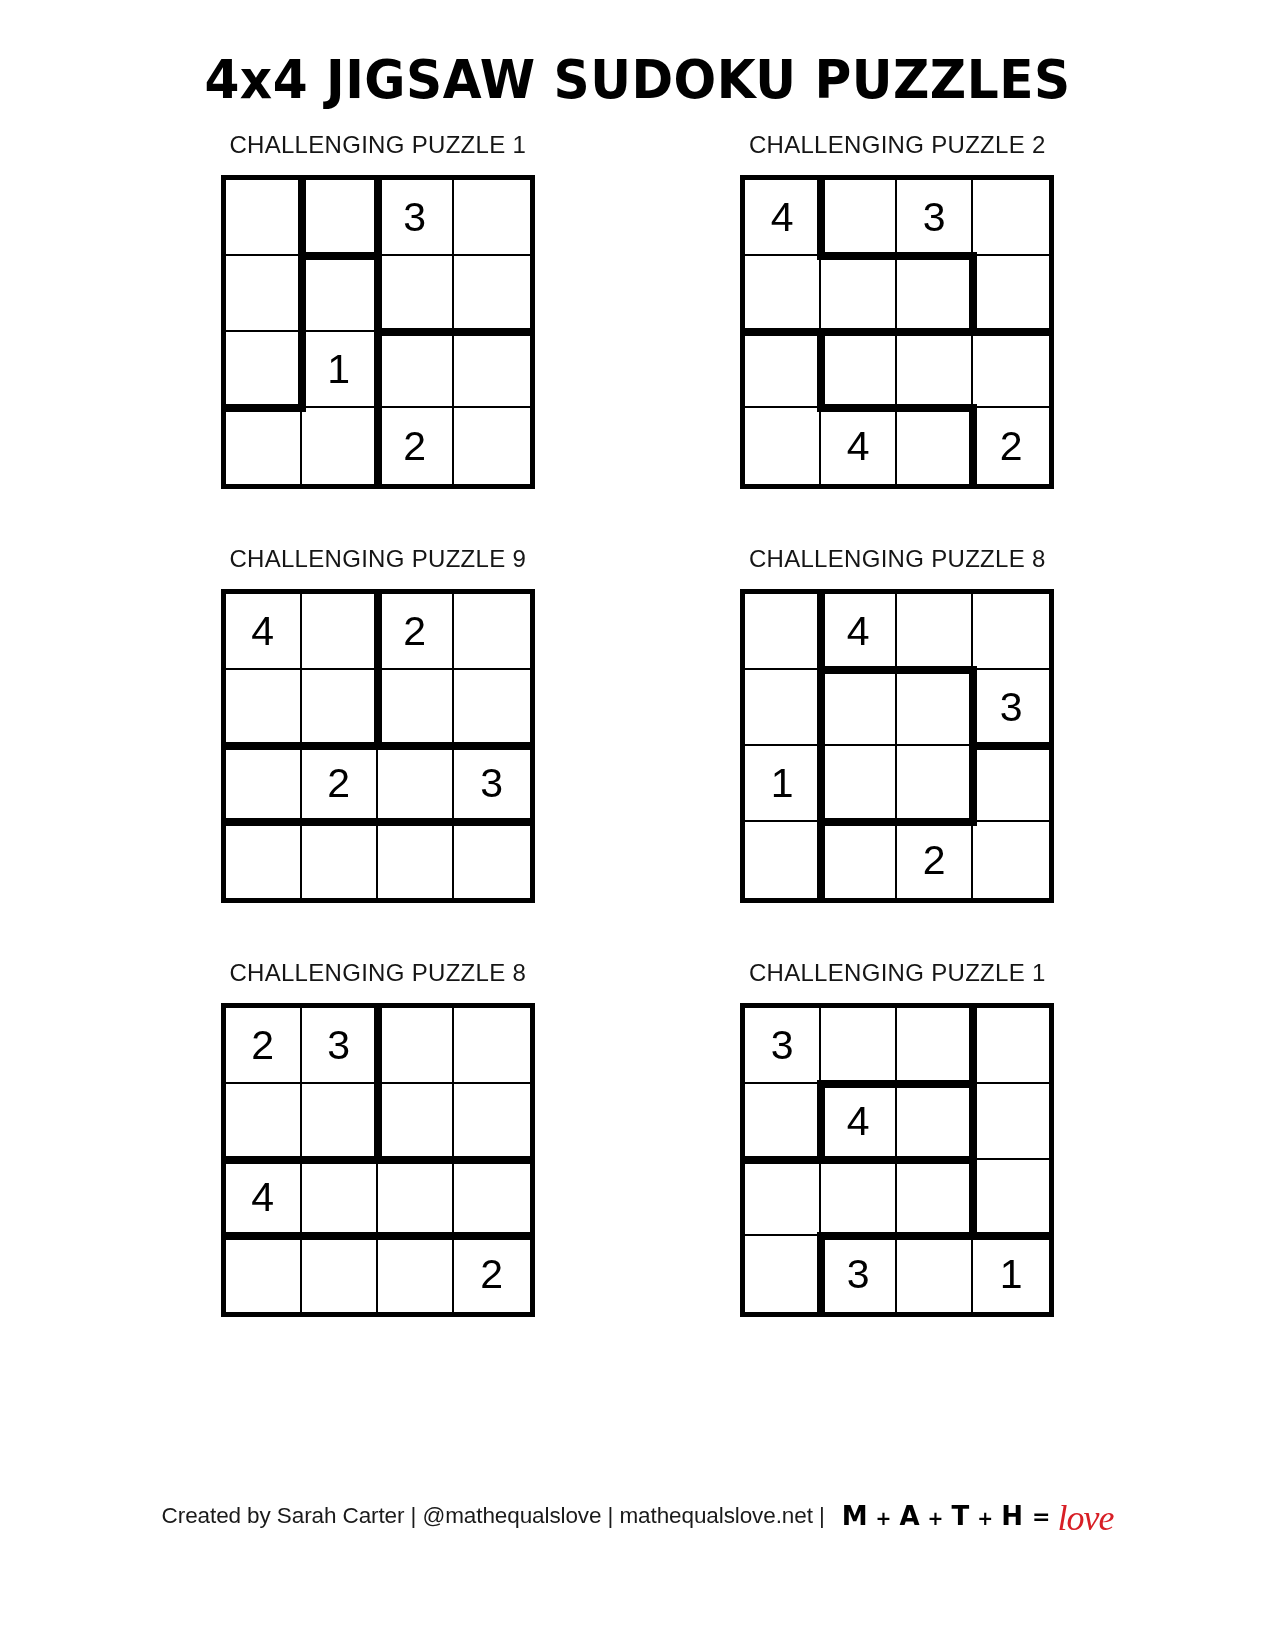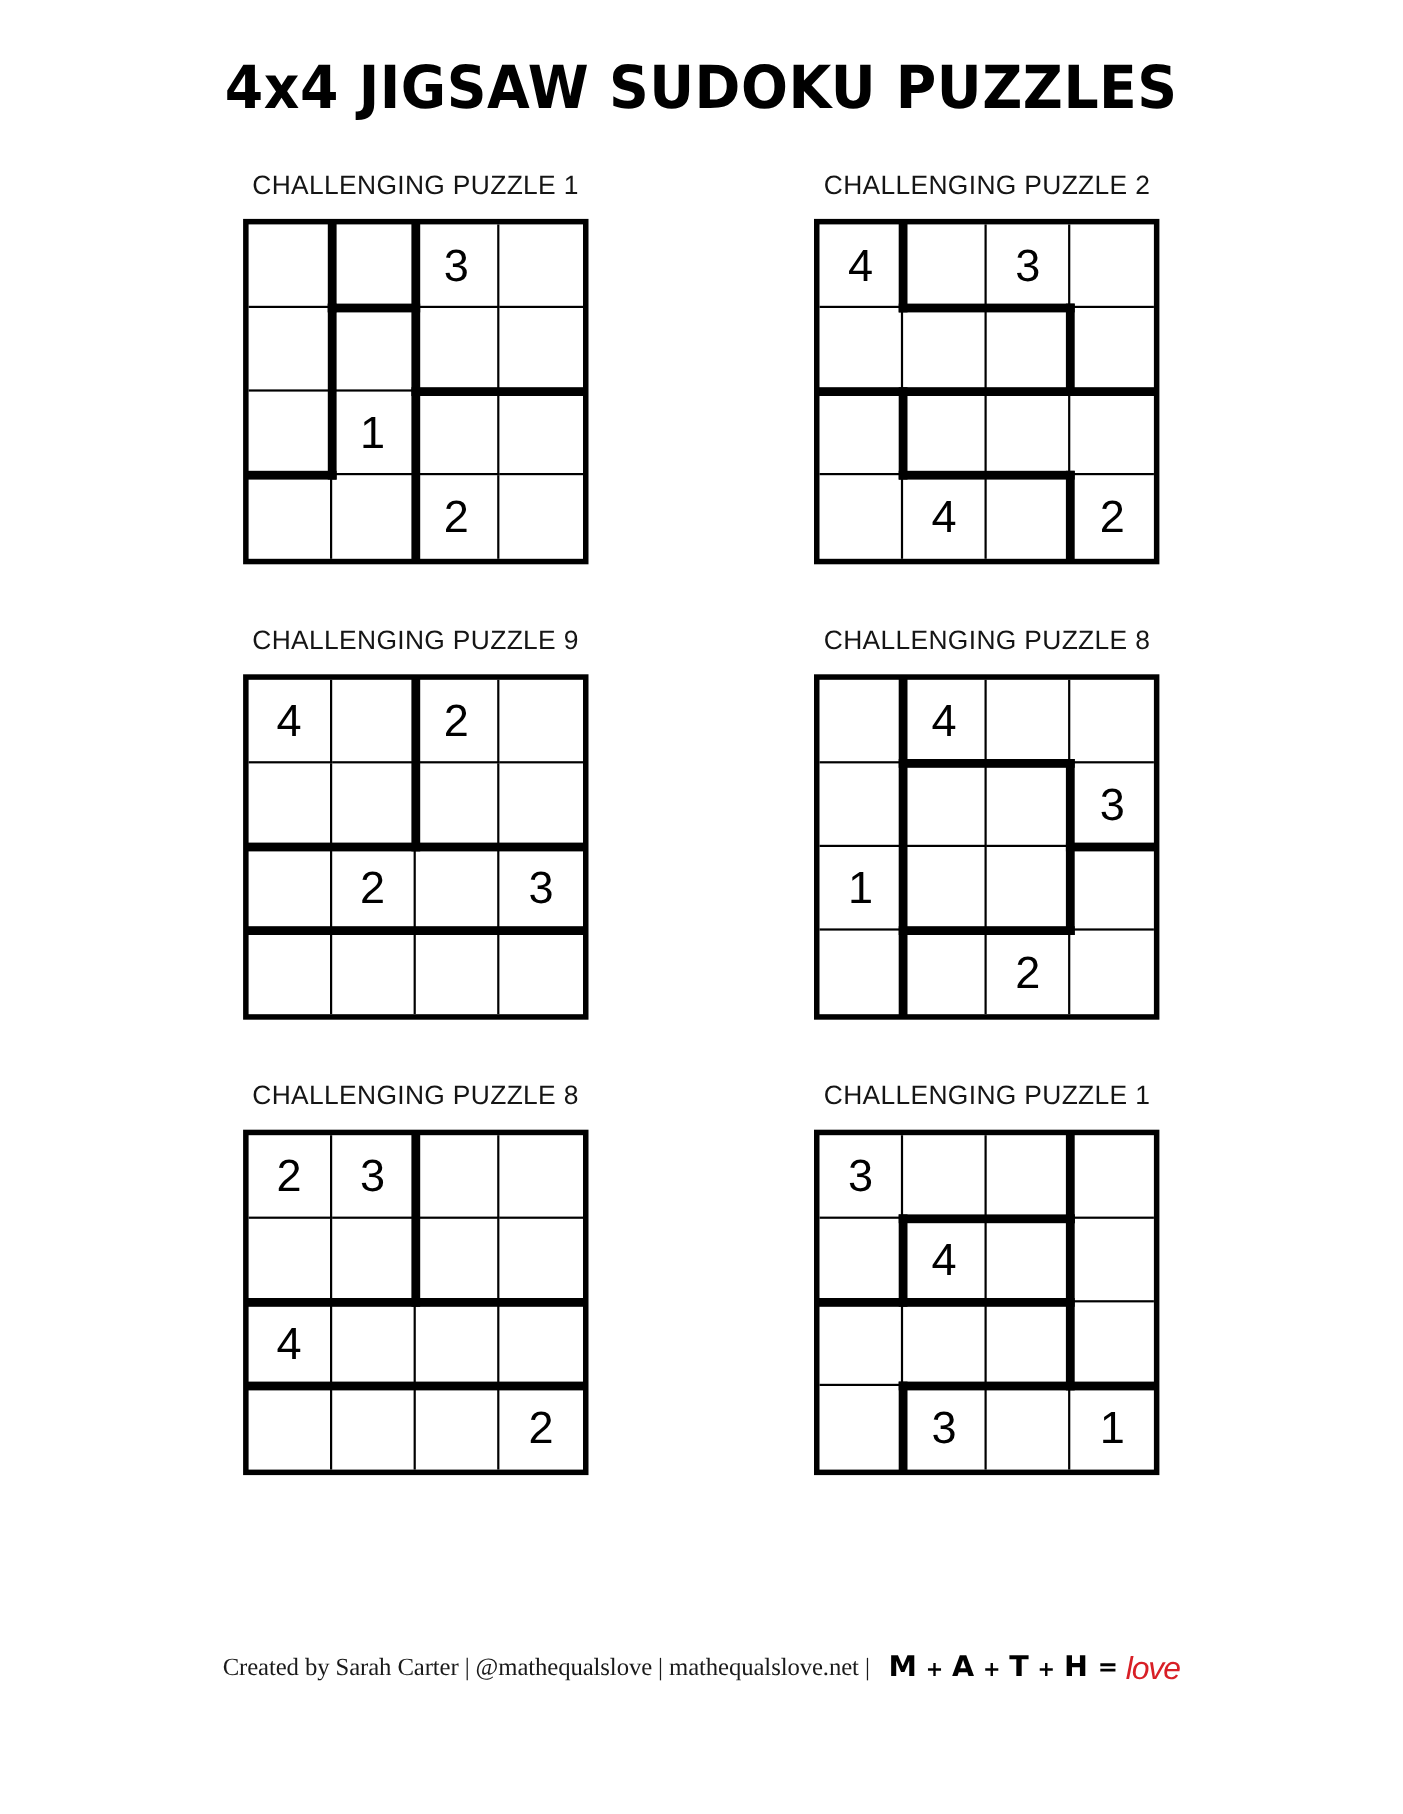--- a/index.html
+++ b/index.html
@@ -40,21 +40,21 @@
     padding: 38px 110px 0 108px;
     font-size: 25.5px;
     line-height: 1.32;
     color: #1a1a1a;
     font-family: "Liberation Sans", sans-serif;
     letter-spacing: -0.1px;
   }
 
   
   .puzzles {
-    margin-top: 44px;
+    margin-top: 20px;
     display: grid;
     grid-template-columns: 1fr 1fr;
     row-gap: 56px;
     padding: 0 118px 0 118px;
     box-sizing: border-box;
   }
   .puzzle {
     display: flex;
     flex-direction: column;
     align-items: center;
@@ -116,21 +116,20 @@
     justify-content: center;
     gap: 0;
     padding: 0 88px;
     box-sizing: border-box;
   }
   .footer-text {
     font-size: 22.5px;
     color: #1a1a1a;
     letter-spacing: -0.1px;
     white-space: nowrap;
-    font-family: Liberation Serif, serif;
   }
   .math-logo {
     display: inline-flex;
     align-items: center;
     margin-left: 14px;
     white-space: nowrap;
   }
   .math-logo .ml {
     font-family: "DejaVu Sans", sans-serif;
     font-weight: 700;
@@ -148,23 +147,23 @@
     top: 2px;
   }
   .math-logo .eq {
     font-family: "DejaVu Sans", sans-serif;
     font-weight: 700;
     font-size: 22px;
     color: #000;
     margin: 0 7px 0 6px;
   }
   .math-logo .love {
-    font-family: Liberation Sans, sans-serif;
+    font-family: Liberation Serif, serif;
     font-style: italic;
-    font-size: 29px;
+    font-size: 36px;
     color: #d81f26;
     line-height: 0.8;
     position: relative;
     top: 2px;
     letter-spacing: -1px;
   }
 </style>
 </head>
 <body>
 

